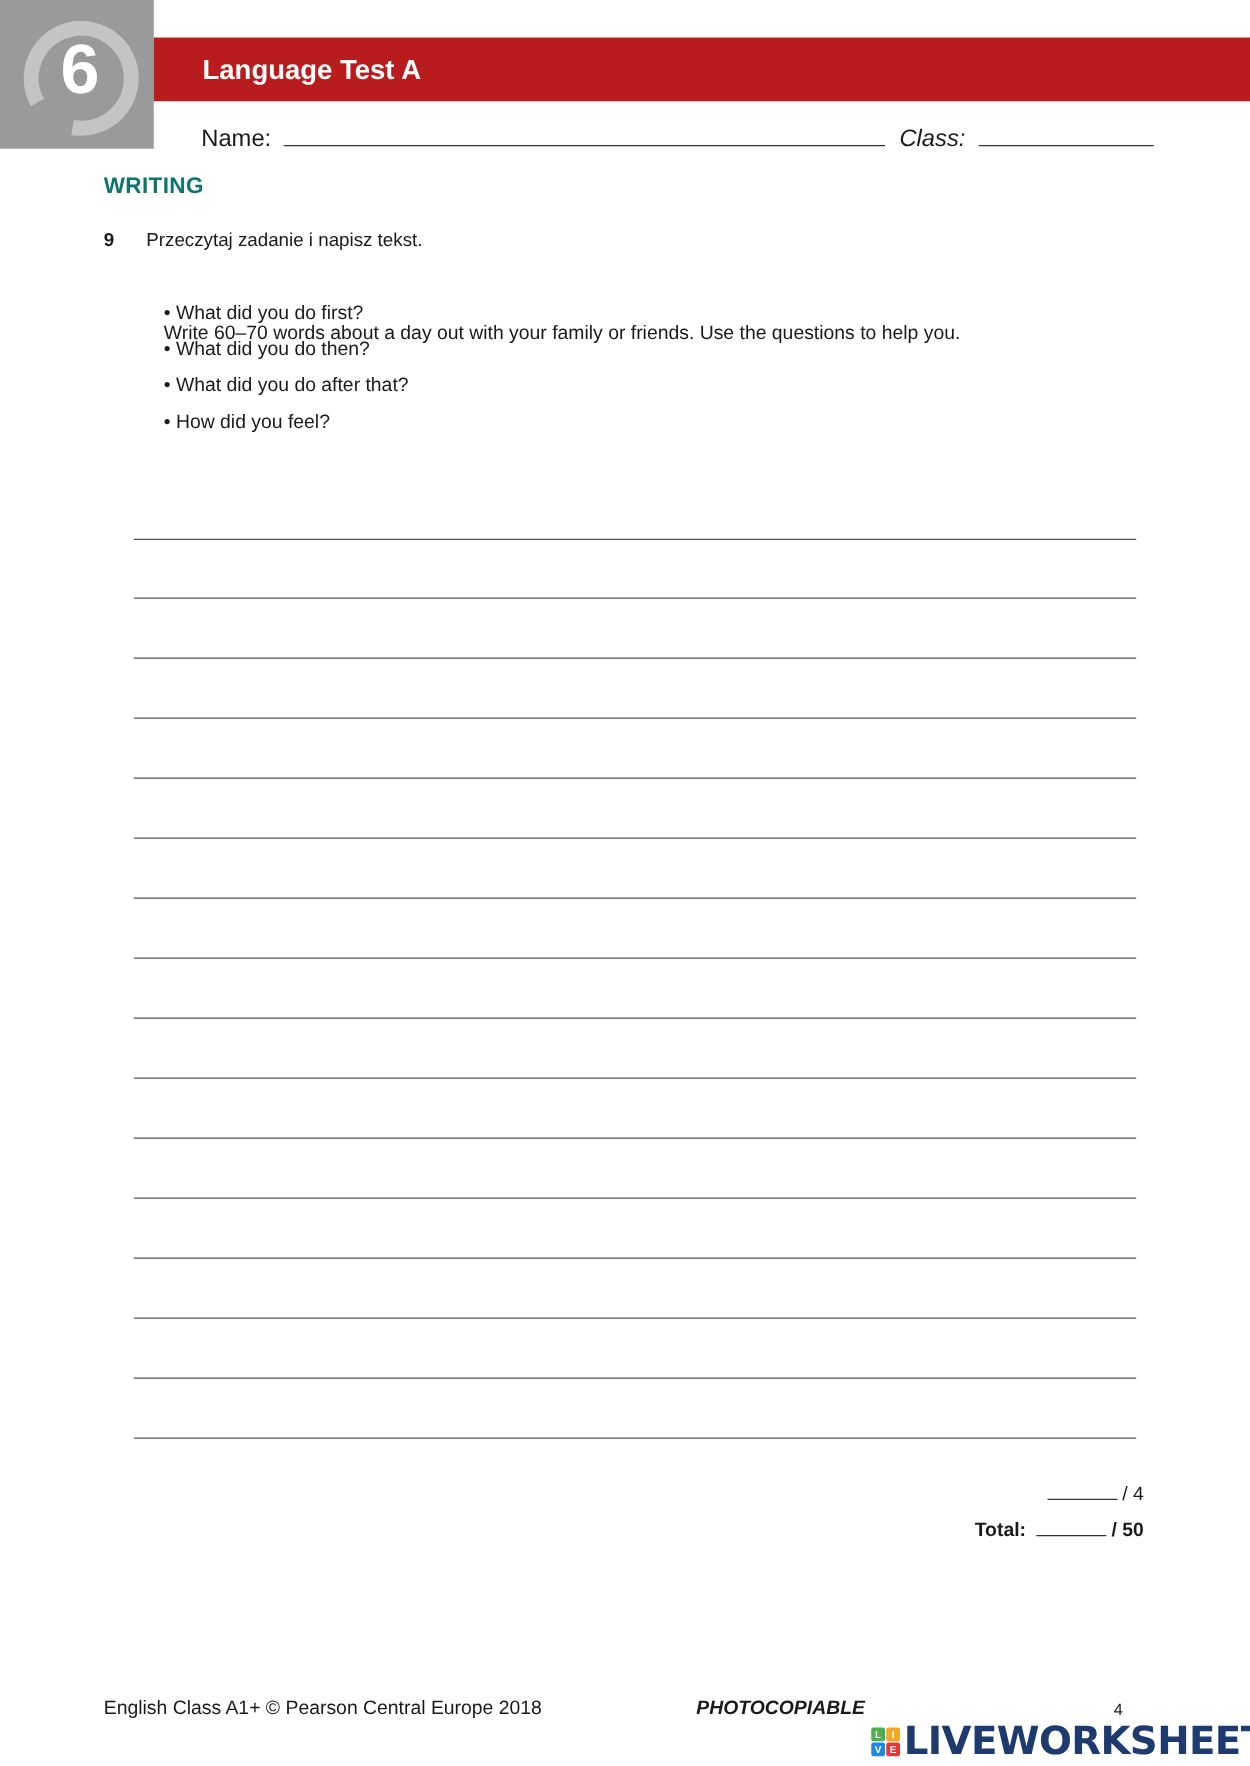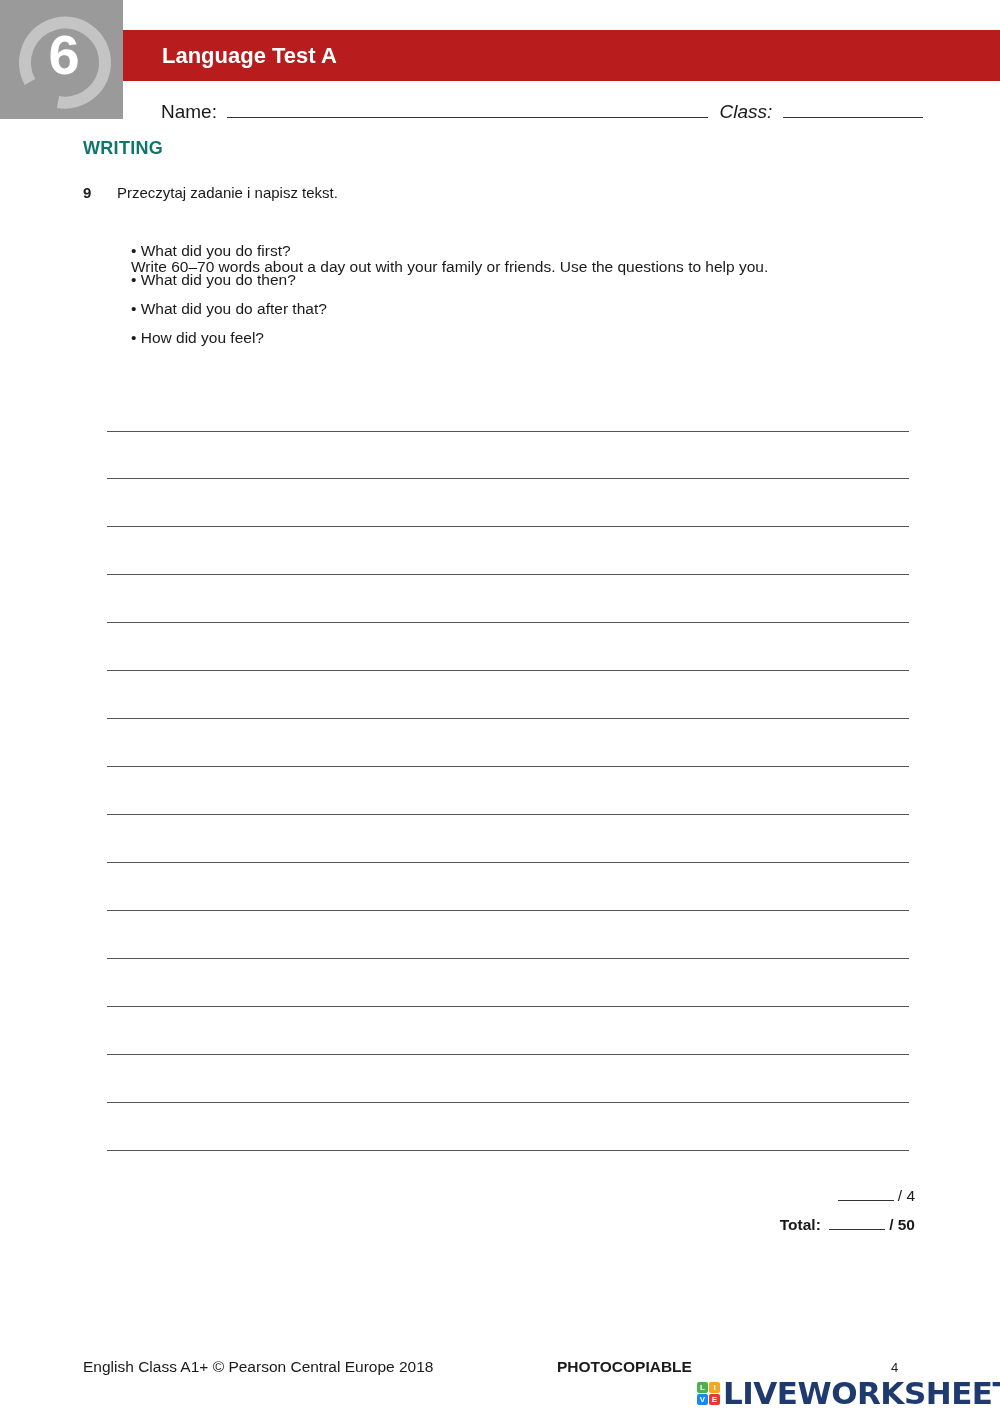--- a/index.html
+++ b/index.html
@@ -24,21 +24,21 @@
   .questions { position: absolute; left: 131px; top: 241px; list-style: none; }
   .questions li { font-size: 15.5px; height: 29px; line-height: 20px; }
 
   .writing-line { position: absolute; left: 107px; width: 802px; height: 0; border-top: 1.5px solid #555; }
 
   .score-row { position: absolute; right: 85px; top: 1187px; font-size: 15.5px; text-align: right; white-space: nowrap; }
   .total-row { position: absolute; right: 85px; top: 1216px; font-size: 15.5px; font-weight: bold; text-align: right; white-space: nowrap; }
   .score-blank { display: inline-block; width: 56px; border-bottom: 1.5px solid #333; height: 1px; margin-right: 4px; }
 
   .footer-copyright { position: absolute; left: 83px; top: 1358px; font-size: 15.5px; }
-  .footer-photocopiable { position: absolute; left: 557px; top: 1358px; font-size: 15.5px; font-weight: bold; }
+  .footer-photocopiable { position: absolute; left: 557px; top: 1358px; font-size: 15.5px; font-weight: bold; font-style: italic; }
   .footer-page { position: absolute; left: 891px; top: 1360px; font-size: 13px; }
 
   .lw-logo { position: absolute; left: 697px; top: 1377px; height: 32px; display: flex; align-items: center; }
   .lw-tiles { display: grid; grid-template-columns: 11px 11px; grid-template-rows: 11px 11px; gap: 1px; margin-right: 3px; }
   .lw-tile { font-size: 8px; font-weight: bold; color: #fff; display: flex; align-items: center; justify-content: center; border-radius: 2px; }
   .lw-text { font-size: 31px; font-weight: bold; color: #1e3a6e; letter-spacing: -0.5px; font-family: "DejaVu Sans", sans-serif; }
 </style>
 </head>
 <body>
 

